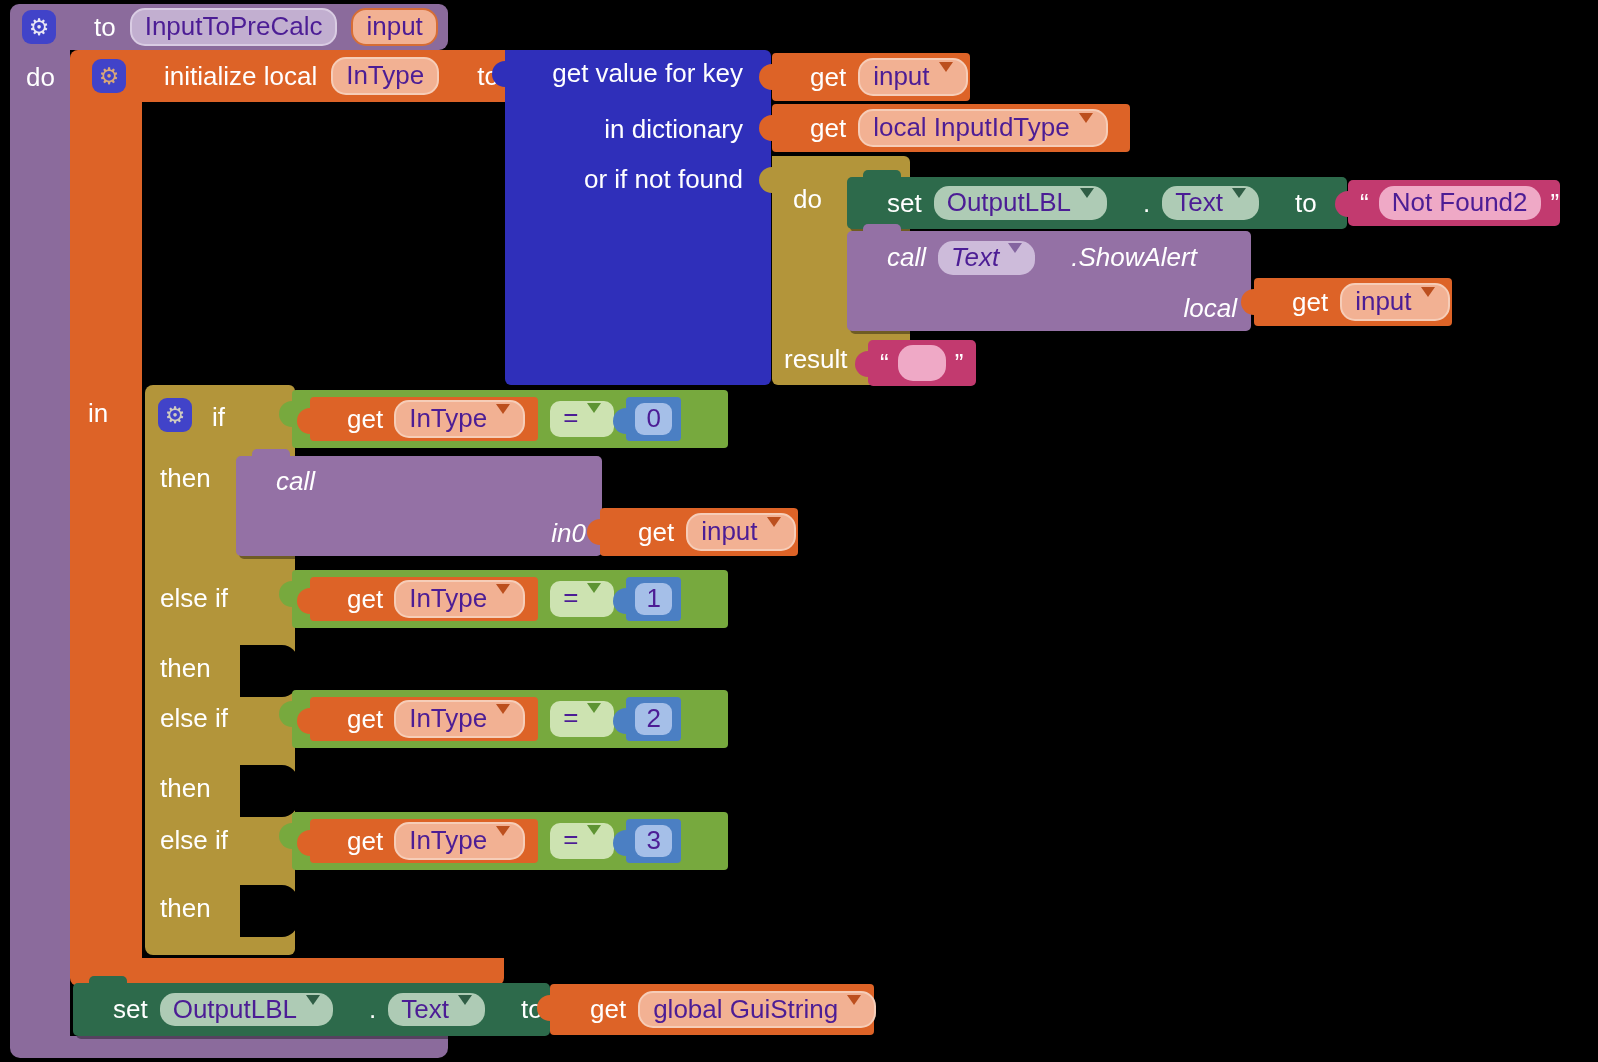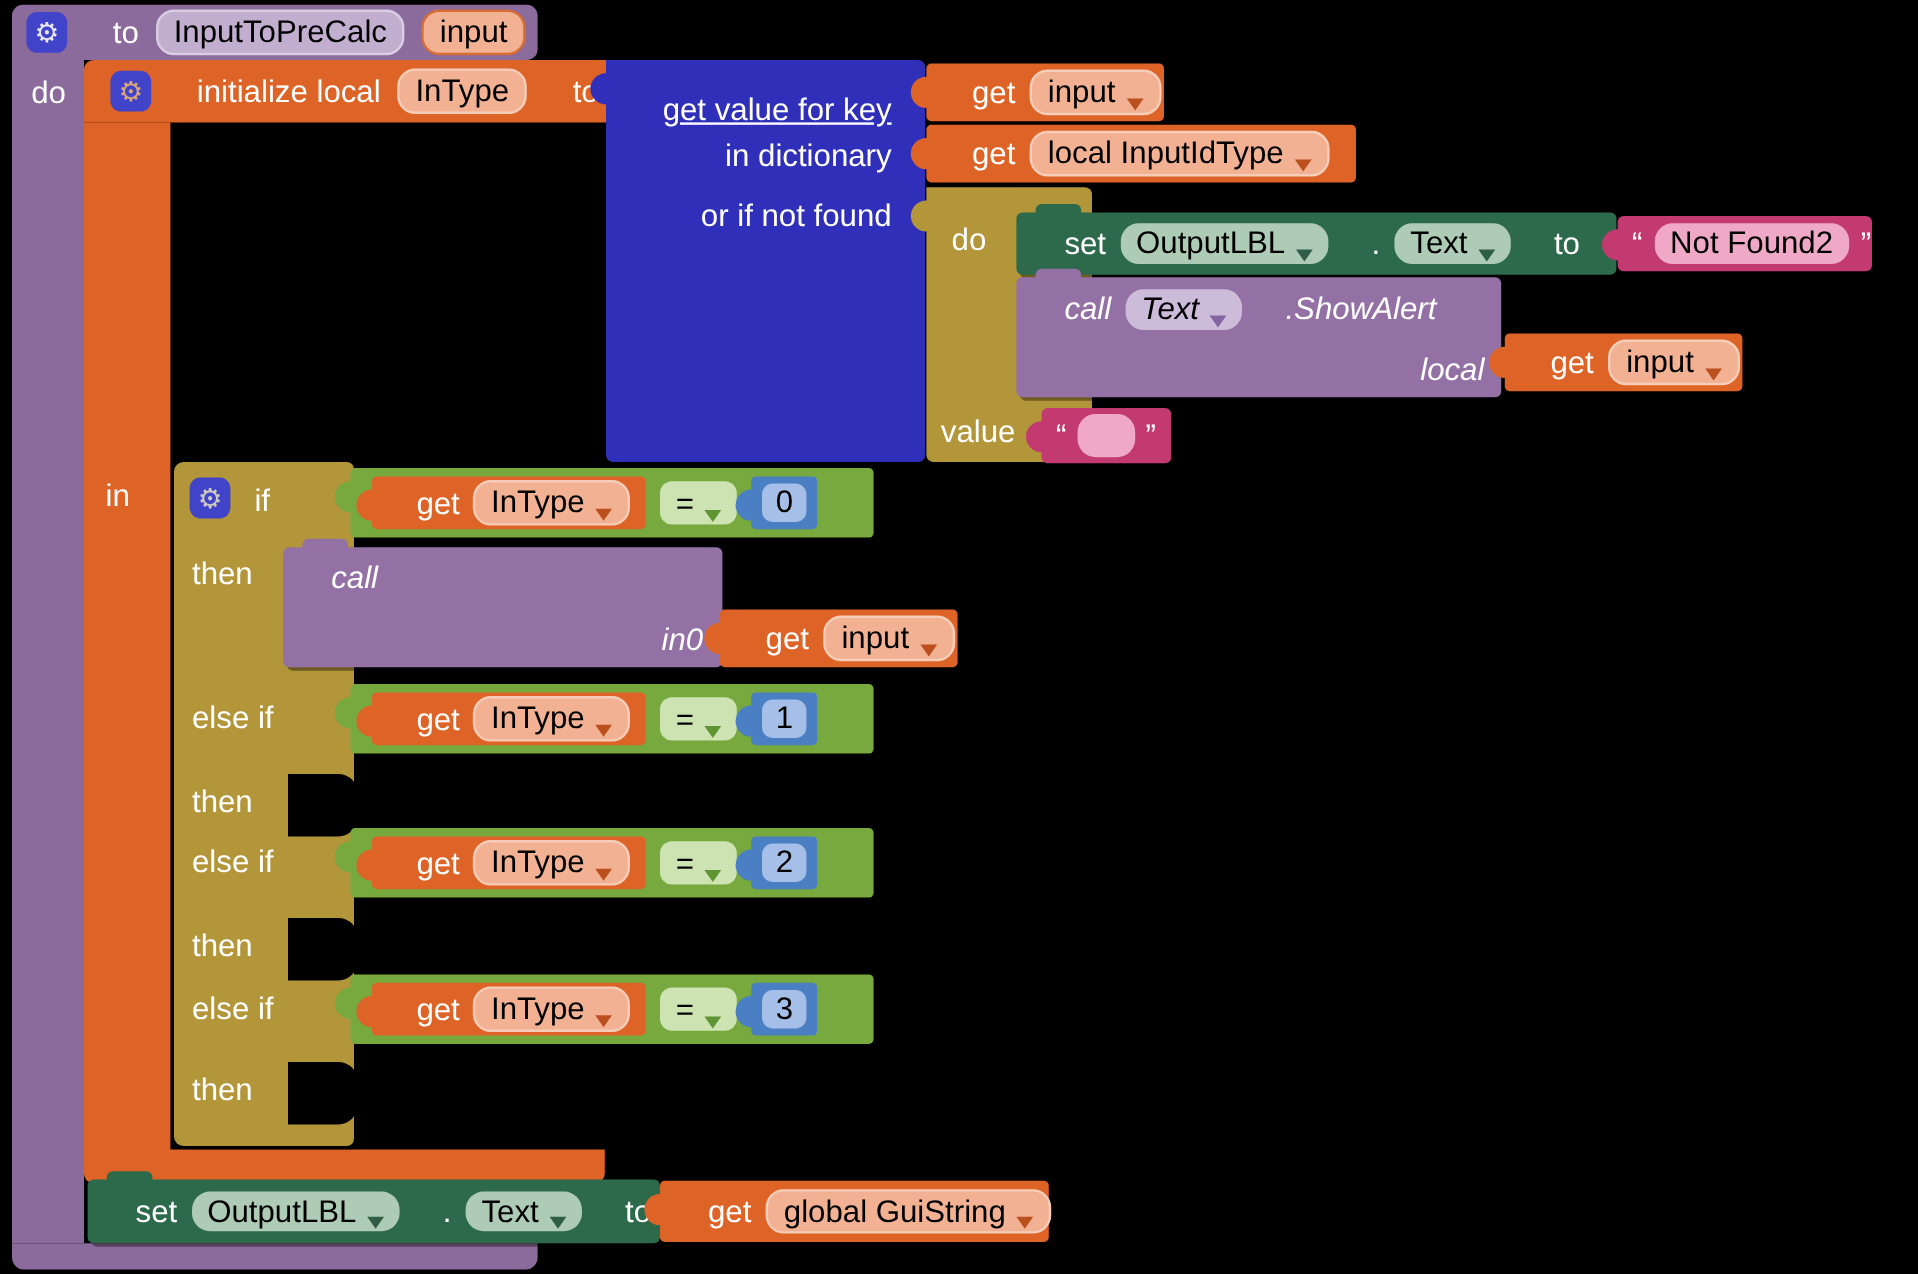--- a/index.html
+++ b/index.html
@@ -24,21 +24,21 @@
   .logic  {background:#77A93E;}
   .math   {background:#4B7FC3;}
   .pink   {background:#C23A6F;}
   
   .tab-l::before{content:"";position:absolute;left:-13px;top:11px;width:16px;height:26px;
     border-radius:13px 0 0 13px;background:inherit;}
   
   .bump::after{content:"";position:absolute;top:-7px;left:16px;width:38px;height:8px;
     border-radius:5px 5px 0 0;background:inherit;}
   
-  .fld{display:inline-flex;align-items:flex-end;gap:9px;color:#000000;border-radius:15px;
+  .fld{display:inline-flex;align-items:flex-start;gap:9px;color:#4c1d95;border-radius:15px;
        padding:2px 13px;white-space:nowrap;line-height:1.15;}
   .f-proc  {background:#C2AFD0;border:2px solid #D9CCE3;}
   .f-orange{background:#F2B193;border:2px solid #F6CDB8;}
   .f-sage  {background:#AECBB5;}
   .f-lav   {background:#CDBBDA;}
   .f-lgreen{background:#CDE3B1;border-radius:10px;}
   .f-math  {background:#A5BFE8;border-radius:9px;padding:1px 11px;}
   .f-pink  {background:#EFA9C6;}
   
   .arr{width:0;height:0;border-left:7px solid transparent;border-right:7px solid transparent;
@@ -84,21 +84,21 @@
   <span class="fld f-orange">
     <span>InType</span>
   </span>
   <span class="lbl">to</span>
 </div>
 <div class="blk orange flat" style="left:70px;top:102px;width:72px;height:858px;"></div>
 <div class="blk orange" style="left:70px;top:958px;width:434px;height:28px;border-radius:0 0 8px 8px;"></div>
 <div class="abslbl" style="left:88px;top:398px;">in</div>
 
 <div class="blk dict tab-l" style="left:505px;top:50px;width:266px;height:335px;border-radius:0 6px 6px 6px;">
-  <span class="abslbl" style="right:28px;top:26px;left:auto;text-decoration:underline;">get value for key</span>
+  <span class="abslbl" style="right:28px;top:8px;left:auto;">get value for key</span>
   <span class="abslbl" style="right:28px;top:64px;left:auto;">in dictionary</span>
   <span class="abslbl" style="right:28px;top:114px;left:auto;">or if not found</span>
 </div>
 
 <div class="blk orange rowflex tab-l" style="left:772px;top:53px;width:198px;height:48px;border-radius:4px;gap:12px;padding:0 14px;">
   <span class="lbl">get</span>
   <span class="fld f-orange">
     <span>input</span>
     <span class="arr a-orange"></span>
   </span>
@@ -107,21 +107,21 @@
 <div class="blk orange rowflex tab-l" style="left:772px;top:104px;width:358px;height:48px;border-radius:4px;gap:12px;padding:0 14px;">
   <span class="lbl">get</span>
   <span class="fld f-orange">
     <span>local InputIdType</span>
     <span class="arr a-orange"></span>
   </span>
 </div>
 
 <div class="blk khaki tab-l" style="left:772px;top:156px;width:138px;height:229px;border-radius:0 6px 6px 6px;"></div>
 <div class="abslbl" style="left:793px;top:184px;">do</div>
-<div class="abslbl" style="left:784px;top:344px;">value</div>
+<div class="abslbl" style="left:784px;top:344px;">result</div>
 
 <div class="blk setg rowflex bump" style="left:847px;top:177px;width:500px;height:52px;border-radius:5px;gap:12px;padding:0 16px;">
   <span class="lbl">set</span>
   <span class="fld f-sage">
     <span>OutputLBL</span>
     <span class="arr a-sage"></span>
   </span>
   <span class="lbl">.</span>
   <span class="fld f-sage">
     <span>Text</span>

